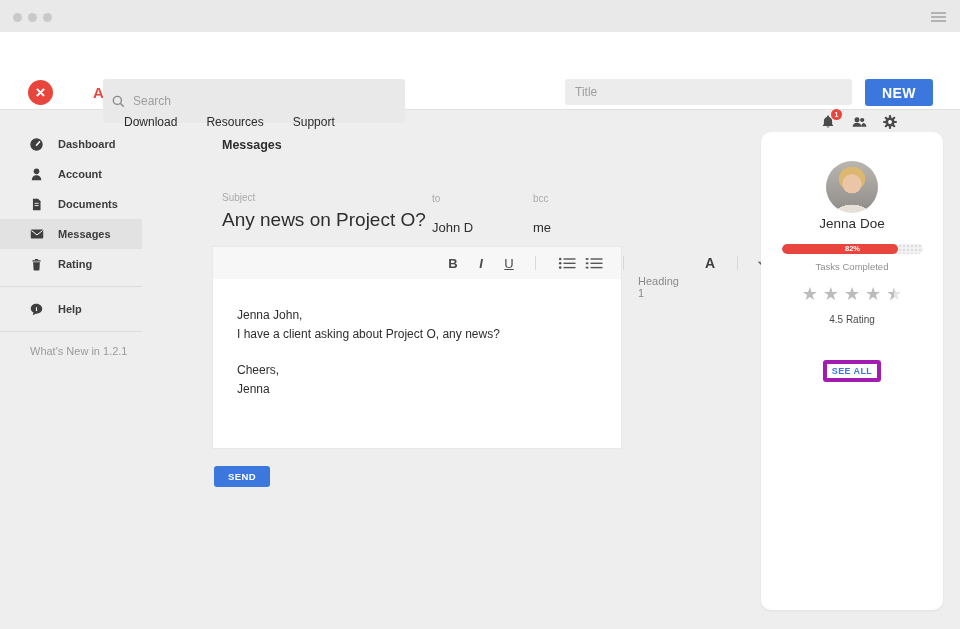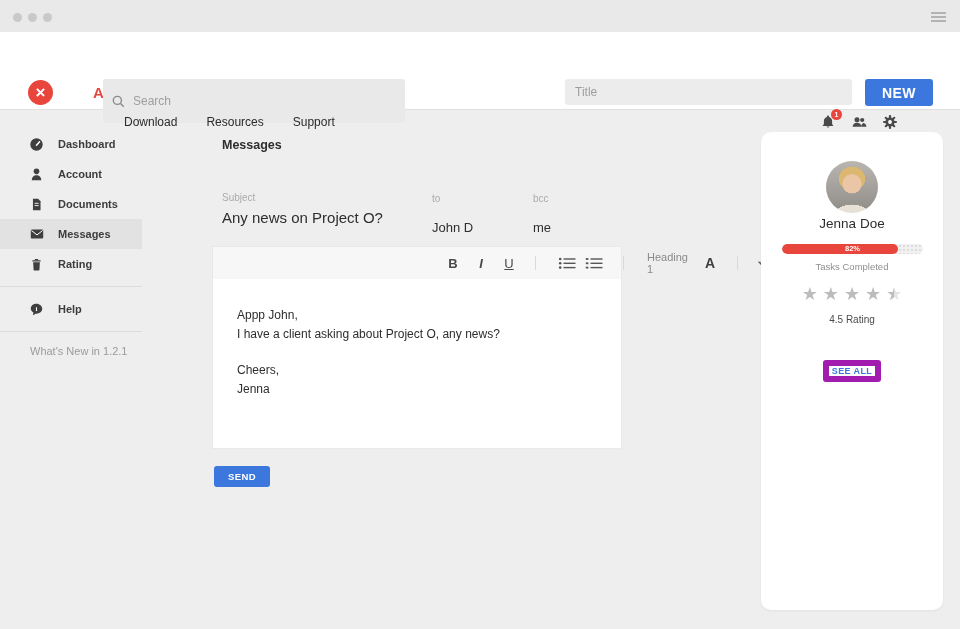--- a/index.html
+++ b/index.html
@@ -60,37 +60,37 @@
   .side-label { position:absolute; left:58px; font-size:11px; font-weight:bold; color:#3c3c3c; }
   .side-divider { height:1px; background:#dcdcdc; margin:7px 0; width:142px; }
   .side-note { margin:13px 0 0 30px; font-size:11px; color:#9b9b9b; }
   .side-item + .side-item { margin-top:0;padding-left:20px; }
 
   
   .page-title { position:absolute; left:222px; top:138px; font-size:12.5px; font-weight:bold; color:#2e2e2e; }
 
   .field-label { font-size:10px; color:#ababab; }
   .subject-block { position:absolute; left:222px; top:192px; }
-  .subject-value { margin-top:6px; font-size:15px; color:#2e2e2e; }
+  .subject-value { margin-top:6px; font-size:19px; color:#2e2e2e; }
   .to-block { position:absolute; left:432px; top:193px; }
   .addr-value { margin-top:16px; font-size:13px; color:#2e2e2e; }
   .bcc-block { position:absolute; left:533px; top:193px; }
 
   .editor { position:absolute; left:213px; top:247px; width:408px; height:201px;
     background:#fff; box-shadow:0 0 0 1px rgba(0,0,0,0.02); }
   .toolbar { position:relative; height:32px; background:#f7f7f7; }
   .tbtn { position:absolute; top:0; height:32px; display:flex; align-items:center;
     justify-content:center; color:#4a4a4a; cursor:pointer; } 
   .tbtn.b   { left:232px; width:16px; font-weight:bold; font-size:13px; }
   .tbtn.i   { left:261px; width:14px; font-style:italic; font-size:13px; font-weight:bold;}
   .tbtn.u   { left:288px; width:16px; text-decoration:underline; font-size:13px; }
   .tsep     { position:absolute; top:9px; width:1px; height:14px; background:#d9d9d9; }
   .tbtn.ul  { left:343px; width:22px; }
   .tbtn.ol  { left:370px; width:22px; }
-  .tbtn.heading { left:434px; width:50px; font-size:11px; color:#8a8a8a; }
+  .tbtn.heading { left:425px; width:50px; font-size:11px; color:#8a8a8a;margin-top:24px; }
   .tbtn.fontA   { left:489px; width:16px; font-size:14px; font-weight:bold; color:#3f3f3f; }
   .tbtn.undo { left:541px; width:20px; font-size:15px; color:#555; }
   .tbtn.redo { left:581px; width:20px; font-size:15px; color:#555; }
 
   .editor-body { position:absolute; left:0; top:32px; width:408px; height:169px; background:#fff; }
   .msg-text { position:absolute; left:24px; top:27px; font-size:12px; color:#2e2e2e; line-height:19px; }
   .msg-para + .msg-para { margin-top:17px; }
 
   .send-btn { position:absolute; left:214px; top:466px; width:56px; height:21px;
     background:#3b77dc; color:#fff; border:none; border-radius:3px;
@@ -119,21 +119,21 @@
   .progress-caption { position:absolute; left:0; top:129px; width:182px; font-size:9.5px; color:#8f8f8f; }
 
   .stars { position:absolute; left:0; top:153px; width:182px; display:flex;
     justify-content:center; gap:5px; font-size:18px; line-height:18px; }
   .star { color:#bcbcbc; }
   .star.half { position:relative; color:#e4e4e4; }
   .star.half .half-fill { position:absolute; left:0; top:0; width:50%; overflow:hidden; color:#bcbcbc; }
   .rating-caption { position:absolute; left:0; top:182px; width:182px; font-size:10px; color:#4a4a4a; }
 
   .see-all-btn { position:absolute; left:62px; top:228px; width:58px; height:22px;
-    background:#fff; border:6px solid #a21caf; border-radius:3px; color:#3b77dc;
+    background:#fff; border:4px solid #a21caf; border-radius:3px; color:#3b77dc;
     font-family:"Liberation Sans", sans-serif; font-size:9px; font-weight:bold;
     letter-spacing:0.4px; cursor:pointer; }
 </style>
 </head>
 <body>
 
 <div id="app">
 
   <div class="topbar">
     <div class="win-dots">
@@ -304,21 +304,21 @@
       <div class="tsep" style="left:410px"></div>
       <div class="tbtn heading">Heading 1</div>
       <div class="tbtn fontA">A</div>
       <div class="tsep" style="left:524px"></div>
       <div class="tbtn undo">↶</div>
       <div class="tbtn redo">↷</div>
     </div>
     <div class="editor-body">
       <div class="msg-text">
         <div class="msg-para">
-          <div>Appp John,</div>
+          <div>Jenna John,</div>
           <div>I have a client asking about Project O, any news?</div>
         </div>
         <div class="msg-para">
           <div>Cheers,</div>
           <div>Jenna</div>
         </div>
       </div>
     </div>
   </div>
 

